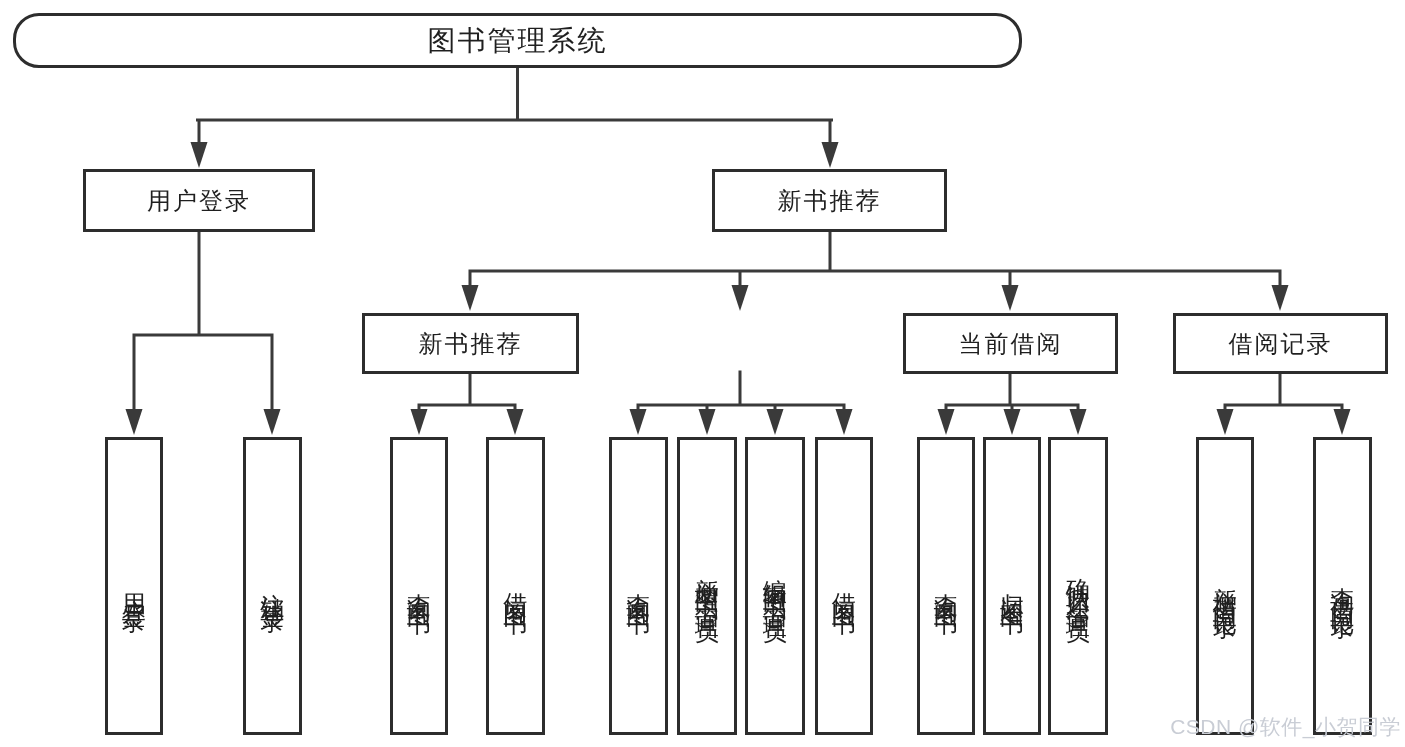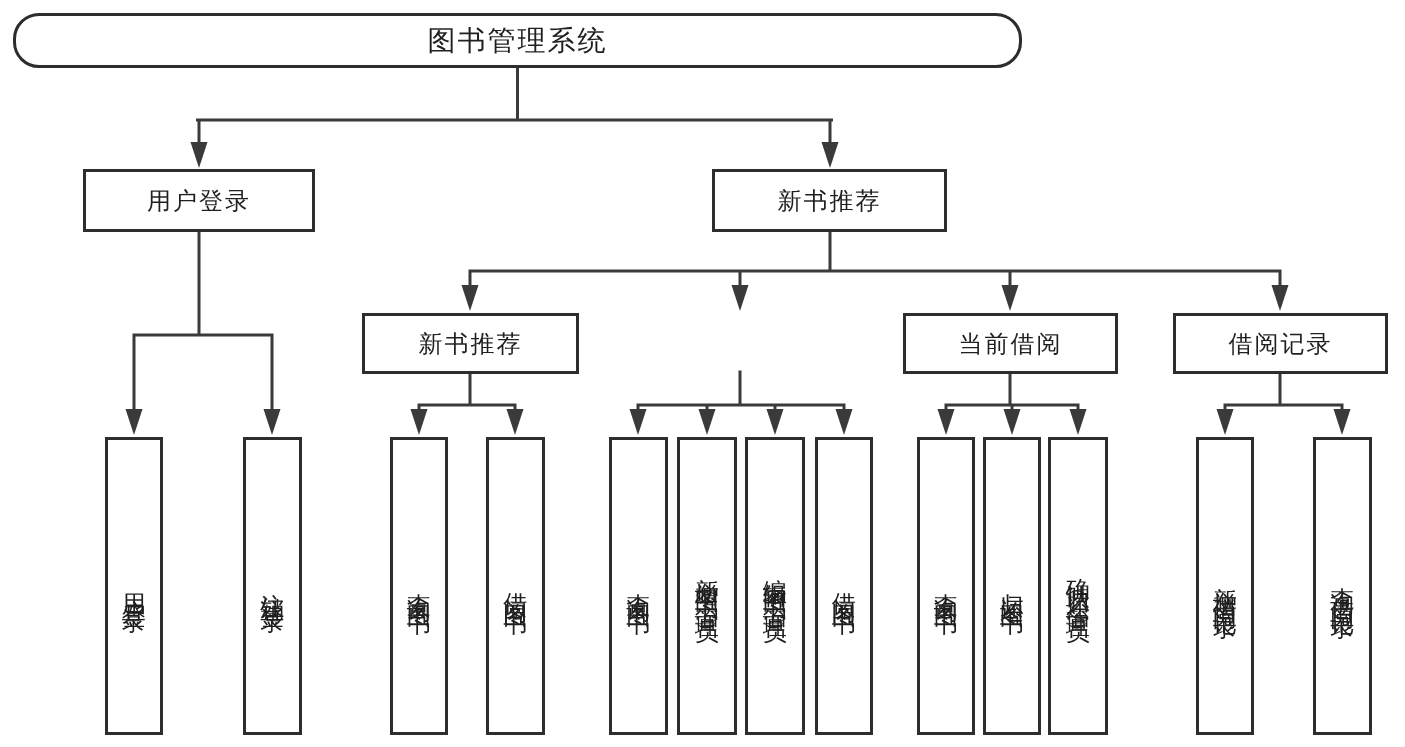--- a/index.html
+++ b/index.html
@@ -124,14 +124,15 @@
     <span class="vtext">确认归还（管理员）</span>
   </div>
 
   <div class="box leaf" style="left:1196px;width:58px">
     <span class="vtext">新增借阅记录</span>
   </div>
   <div class="box leaf" style="left:1313px;width:59px">
     <span class="vtext">查询借阅记录</span>
   </div>
 
+  <div class="watermark">CSDN @软件_小贺同学</div>
 
 </div>
 
 </body></html>

